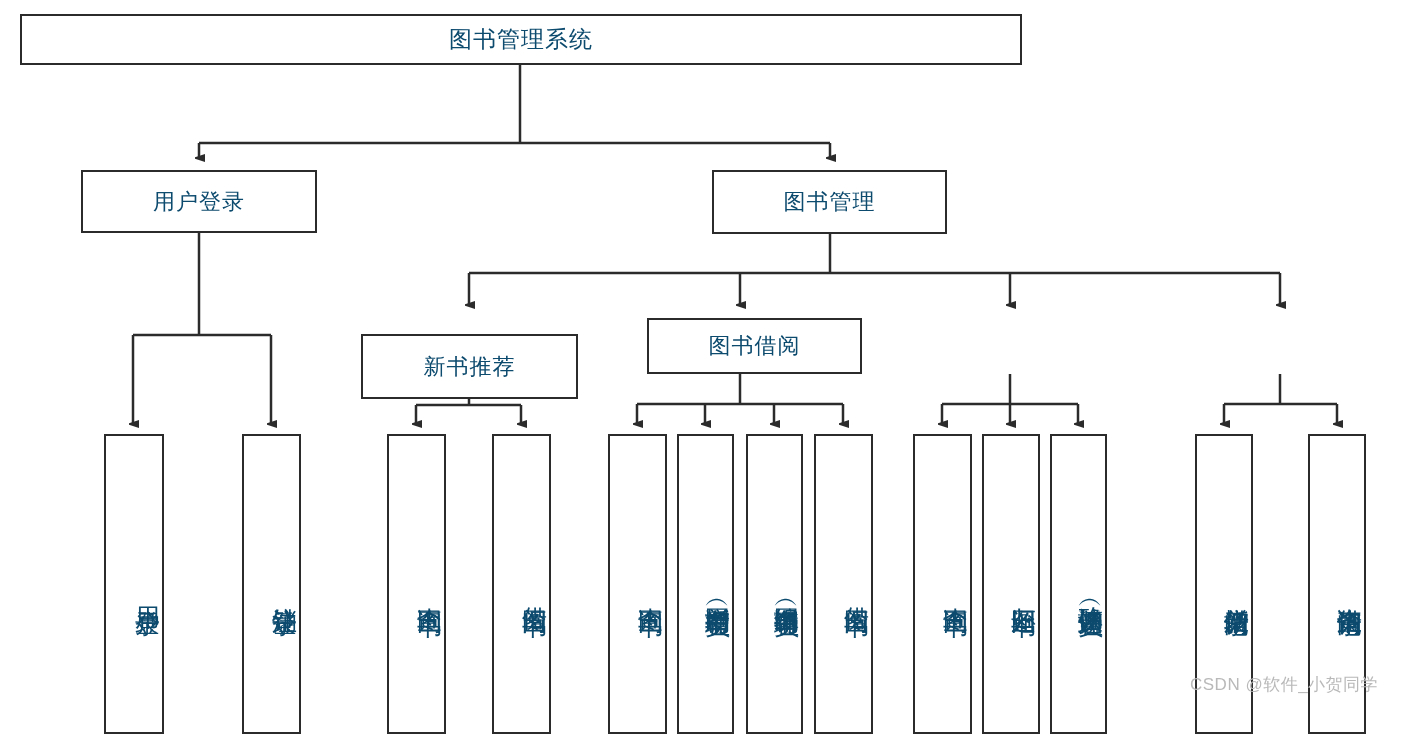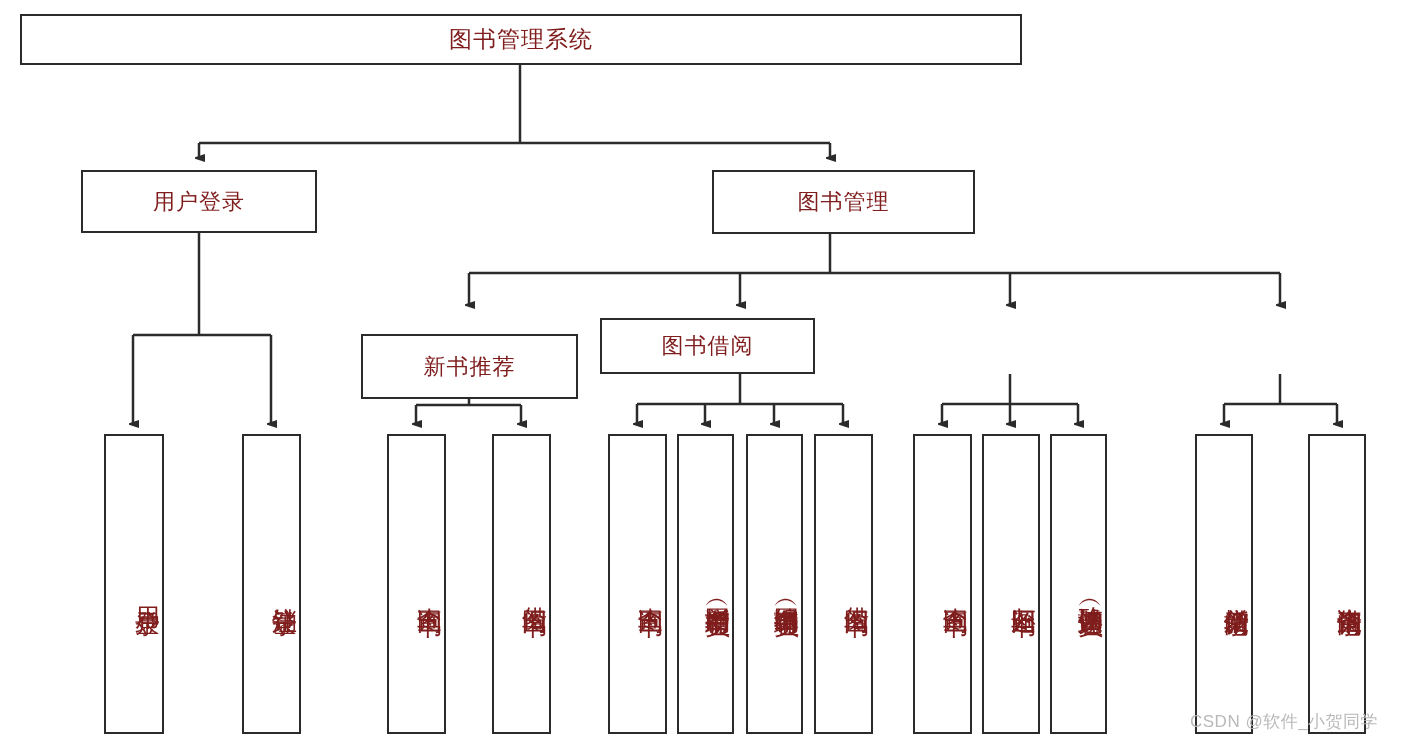--- a/index.html
+++ b/index.html
@@ -18,21 +18,21 @@
     overflow: hidden;
   }
   .node {
     position: absolute;
     box-sizing: border-box;
     border: 2px solid #2b2b2b;
     background: #ffffff;
     display: flex;
     align-items: center;
     justify-content: center;
-    color: #7f1d1d;
+    color: #0c4a6e;
     text-align: center;
   }
   .node.horiz {
     font-size: 22px;
     letter-spacing: 1px;
   }
   .node.root {
     font-size: 23px;
   }
   .node.vert {
@@ -55,21 +55,21 @@
     position: absolute;
     left: 0;
     top: 0;
     width: 1405px;
     height: 747px;
     pointer-events: none;
   }
   .watermark {
     position: absolute;
     left: 1190px;
-    top: 710px;
+    top: 673px;
     font-size: 17px;
     color: #b9b9b9;
     letter-spacing: 0.5px;
     white-space: nowrap;
   }
 </style>
 </head>
 <body>
 
 <div id="canvas">
@@ -124,28 +124,28 @@
     </g>
   </svg>
 
   <div class="node horiz root" style="left:20px; top:14px; width:1002px; height:51px;">
     <span>图书管理系统</span>
   </div>
 
   <div class="node horiz" style="left:81px; top:170px; width:236px; height:63px;">
     <span>用户登录</span>
   </div>
-  <div class="node horiz" style="left:712px; top:170px; width:263px; height:64px;">
+  <div class="node horiz" style="left:712px; top:170px; width:235px; height:64px;">
     <span>图书管理</span>
   </div>
 
   <div class="node horiz" style="left:361px; top:334px; width:217px; height:65px;font-family:Liberation Serif, serif;">
     <span>新书推荐</span>
   </div>
-  <div class="node horiz" style="left:600px; top:318px; width:215px; height:56px;">
+  <div class="node horiz" style="left:647px; top:318px; width:215px; height:56px;">
     <span>图书借阅</span>
   </div>
 
   <div class="node vert" style="left:104px; top:434px; width:60px; height:300px;">
     <span>用户登录</span>
   </div>
   <div class="node vert" style="left:242px; top:434px; width:59px; height:300px;">
     <span>注销登录</span>
   </div>
 

